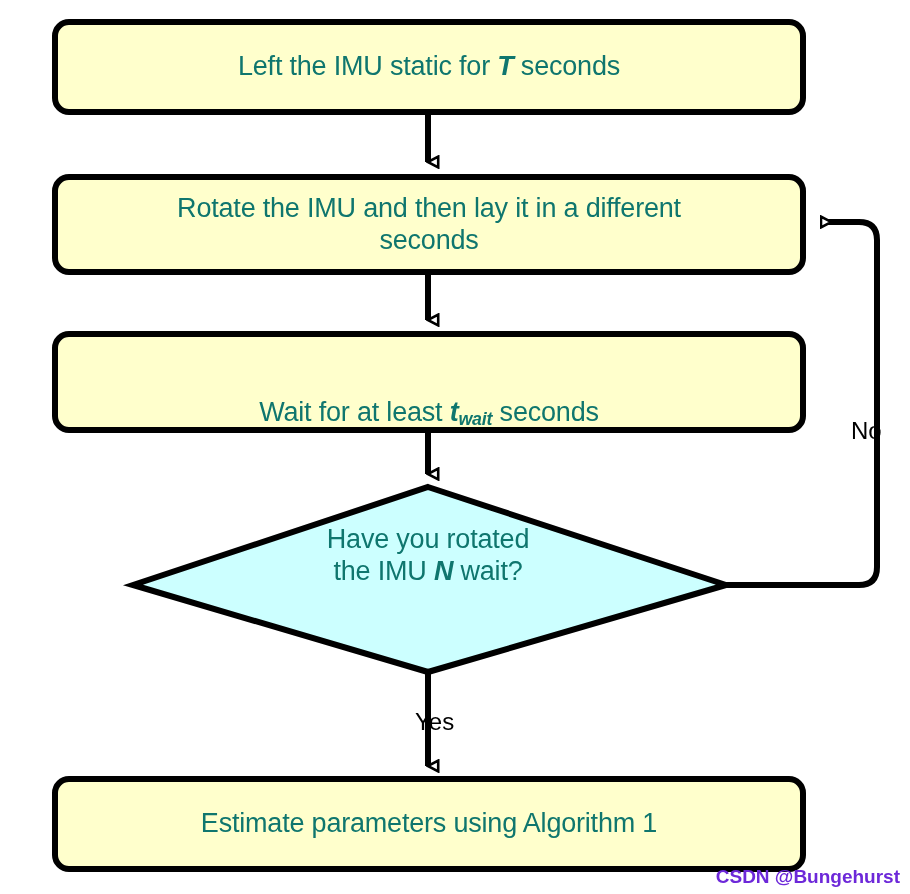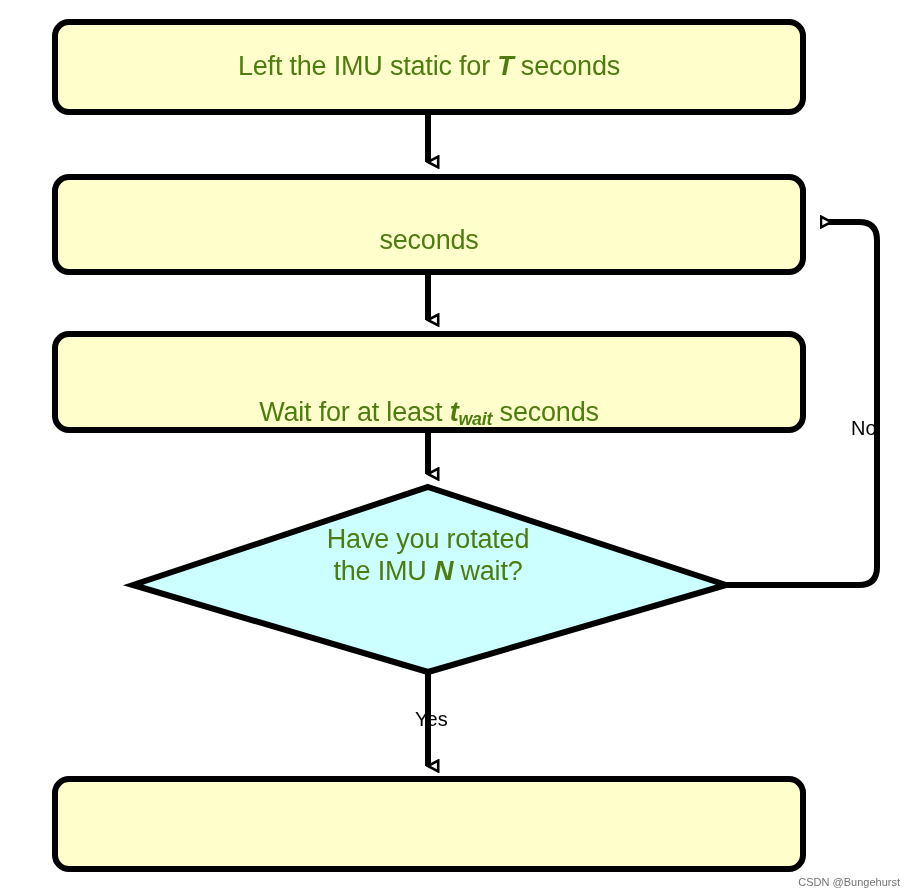--- a/index.html
+++ b/index.html
@@ -23,52 +23,53 @@
     top: 0;
     width: 910px;
     height: 894px;
   }
   .node-label {
     position: absolute;
     display: flex;
     align-items: center;
     justify-content: center;
     text-align: center;
-    color: #4d7c0f;
+    color: #0f766e;
     font-family: "Liberation Sans", sans-serif;
     font-size: 27px;
     line-height: 1.18;
     letter-spacing: -0.2px;
     pointer-events: none;
   }
   .node-label .var {
     font-weight: bold;
     font-style: italic;
   }
   .node-label .var sub {
     font-weight: bold;
     font-style: italic;
     font-size: 0.66em;
     vertical-align: -0.22em;
   }
   .edge-label {
     position: absolute;
     color: #000000;
     font-family: "Liberation Sans", sans-serif;
-    font-size: 20px;
+    font-size: 24px;
     white-space: nowrap;
   }
   #watermark {
     position: absolute;
     right: 10px;
     bottom: 6px;
-    color: #737373;
+    color: #6d28d9;
     font-family: "Liberation Sans", sans-serif;
-    font-size: 11px;
+    font-size: 19px;
     white-space: nowrap;
+    font-weight: bold;
   }
 </style>
 </head>
 <body>
 
 <div id="canvas">
 
   <svg id="flow-svg" viewBox="0 0 910 894" xmlns="http://www.w3.org/2000/svg">
     <defs>
       <marker id="hollow-arrow-down" markerWidth="14" markerHeight="14" refX="7" refY="11.6" orient="auto" markerUnits="userSpaceOnUse">
@@ -101,38 +102,41 @@
   </svg>
 
   <div class="node-label" style="left:55px; top:22px; width:748px; height:90px;">
     <span>
       <span>Left the IMU static for </span><span class="var">T</span><span> seconds</span>
     </span>
   </div>
 
   <div class="node-label" style="left:65px; top:177px; width:728px; height:95px;">
     <span>
-      <br>
+      <span>Rotate the IMU and then lay it in a different</span><br>
       <span>seconds</span>
     </span>
   </div>
 
   <div class="node-label" style="left:55px; top:334px; width:748px; height:96px;align-items:flex-end;">
     <span>
       <span>Wait for at least </span><span class="var"><span>t</span><sub>wait</sub></span><span> seconds</span>
     </span>
   </div>
 
   <div class="node-label" style="left:233px; top:496px; width:390px; height:120px;">
     <span>
       <span>Have you rotated</span><br>
       <span>the IMU </span><span class="var">N</span><span> wait?</span>
     </span>
   </div>
 
+  <div class="node-label" style="left:55px; top:779px; width:748px; height:90px;">
+    <span>Estimate parameters using Algorithm 1</span>
+  </div>
 
   <div class="edge-label" style="left:851px; top:417px;">
     <span>No</span>
   </div>
 
   <div class="edge-label" style="left:415px; top:708px;">
     <span>Yes</span>
   </div>
 
   <div id="watermark">

